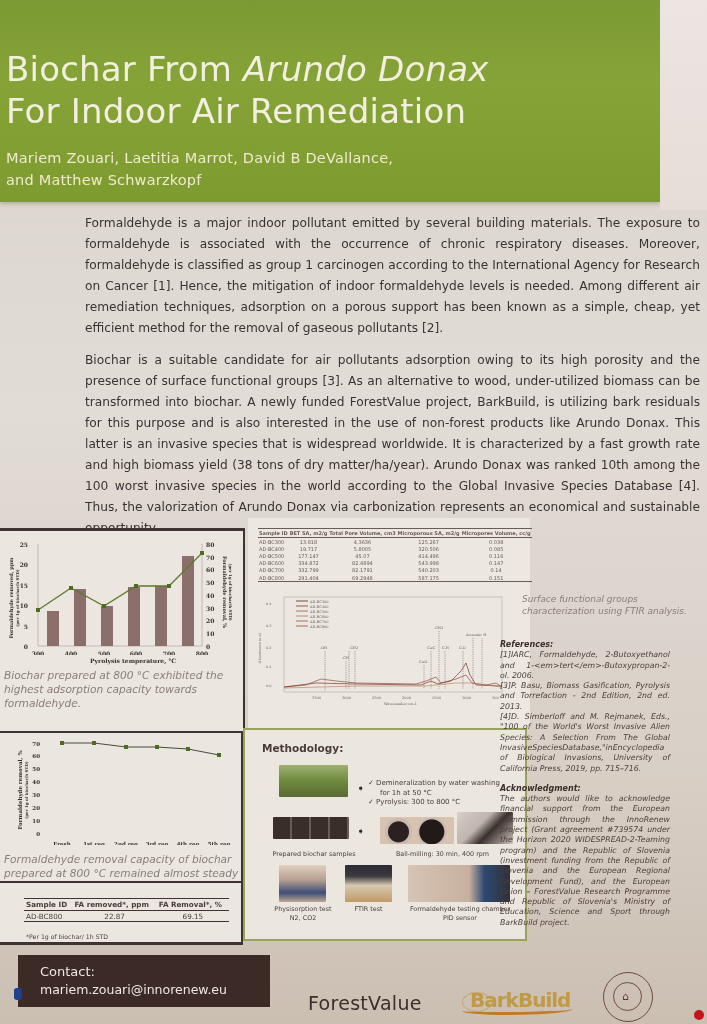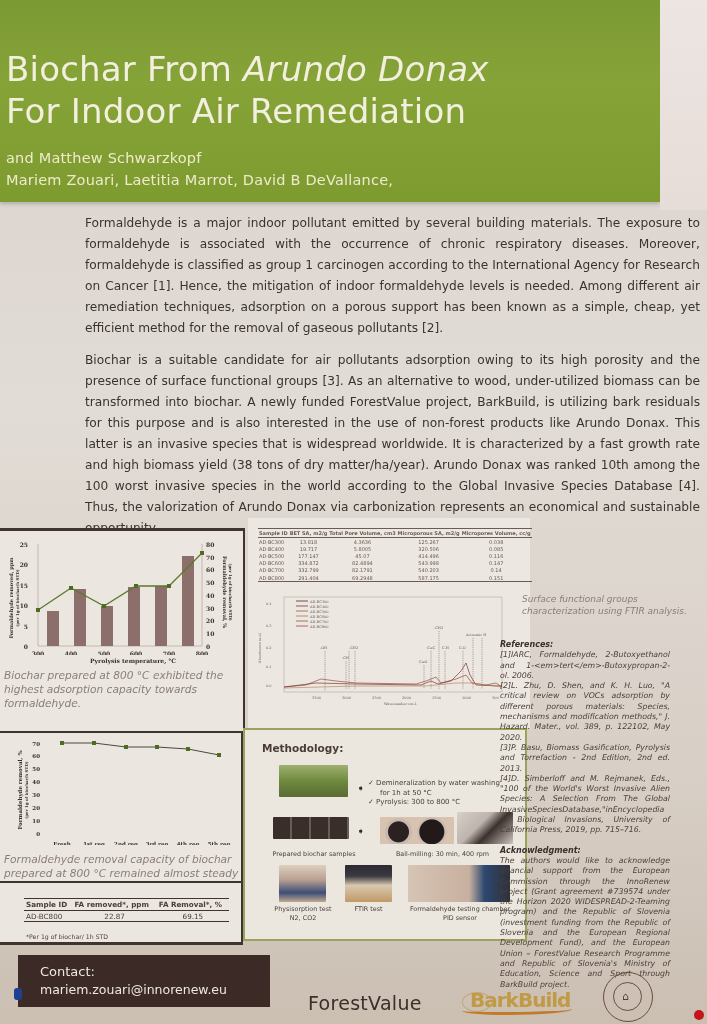--- a/index.html
+++ b/index.html
@@ -109,22 +109,22 @@
 <body>
 
 <div class="poster">
 
   <div class="header">
     <div class="title">
       <div><span>Biochar From </span><span class="it">Arundo Donax</span></div>
       <div>For Indoor Air Remediation</div>
     </div>
     <div class="authors">
+      <div>Mariem Zouari, Laetitia Marrot, David B DeVallance,</div>
       <div>and Matthew Schwarzkopf</div>
-      <div>Mariem Zouari, Laetitia Marrot, David B DeVallance,</div>
     </div>
   </div>
   <div class="right-strip"></div>
 
   <div class="intro">
     <p>Formaldehyde is a major indoor pollutant emitted by several building materials. The exposure to formaldehyde is associated with the occurrence of chronic respiratory diseases. Moreover, formaldehyde is classified as group 1 carcinogen according to the International Agency for Research on Cancer [1]. Hence, the mitigation of indoor formaldehyde levels is needed. Among different air remediation techniques, adsorption on a porous support has been known as a simple, cheap, yet efficient method for the removal of gaseous pollutants [2].</p>
     <p>Biochar is a suitable candidate for air pollutants adsorption owing to its high porosity and the presence of surface functional groups [3]. As an alternative to wood, under-utilized biomass can be transformed into biochar. A newly funded ForestValue project, BarkBuild, is utilizing bark residuals for this purpose and is also interested in the use of non-forest products like Arundo Donax. This latter is an invasive species that is widespread worldwide. It is characterized by a fast growth rate and high biomass yield (38 tons of dry matter/ha/year). Arundo Donax was ranked 10th among the 100 worst invasive species in the world according to the Global Invasive Species Database [4]. Thus, the valorization of Arundo Donax via carbonization represents an economical and sustainable opportunity.</p>
   </div>
 
   <div class="panel panel-chart1"></div>
@@ -380,21 +380,20 @@
   </div>
   <div class="m-label" style="left:345px;top:905px;width:47px;">FTIR test</div>
   <div class="m-label" style="left:400px;top:905px;width:120px;">
     <div>Formaldehyde testing chamber</div>
     <div>PID sensor</div>
   </div>
 
   <div class="refs">
     <h4>References:</h4>
     <p>[1]IARC, Formaldehyde, 2-Butoxyethanol and 1-&lt;em&gt;tert&lt;/em&gt;-Butoxypropan-2-ol. 2006.</p>
-    <p>[2]L. Zhu, D. Shen, and K. H. Luo, "A critical review on VOCs adsorption by different porous materials: Species, mechanisms and modification methods," J. Hazard. Mater., vol. 389, p. 122102, May 2020.</p>
     <p>[3]P. Basu, Biomass Gasification, Pyrolysis and Torrefaction - 2nd Edition, 2nd ed. 2013.</p>
     <p>[4]D. Simberloff and M. Rejmanek, Eds., "100 of the World's Worst Invasive Alien Species: A Selection From The Global InvasiveSpeciesDatabase,"inEncyclopedia of Biological Invasions, University of California Press, 2019, pp. 715–716.</p>
     <div class="gap"></div>
     <h4>Acknowledgment:</h4>
     <p>The authors would like to acknowledge financial support from the European Commission through the InnoRenew project (Grant agreement #739574 under the Horizon 2020 WIDESPREAD-2-Teaming program) and the Republic of Slovenia (investment funding from the Republic of Slovenia and the European Regional Development Fund), and the European Union – ForestValue Research Programme and Republic of Slovenia's Ministry of Education, Science and Sport through BarkBuild project.</p>
   </div>
 
   <div class="contact">
     <div class="lbl">Contact:</div>
     <div class="email">mariem.zouari@innorenew.eu</div>

